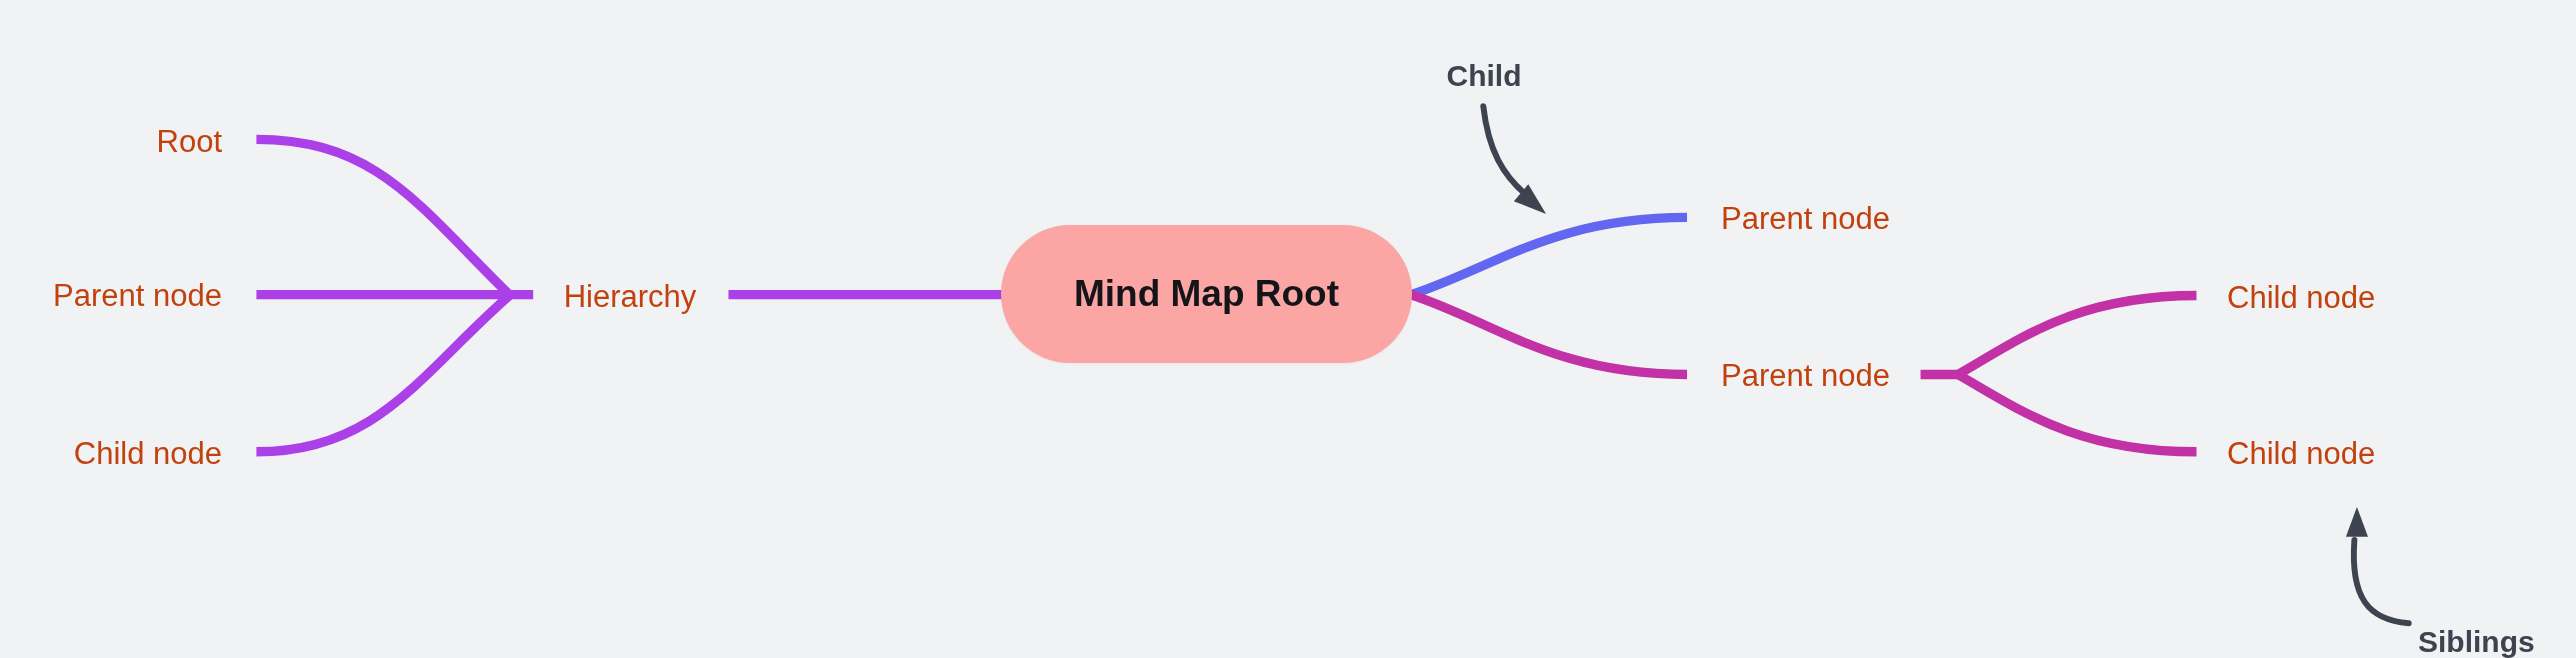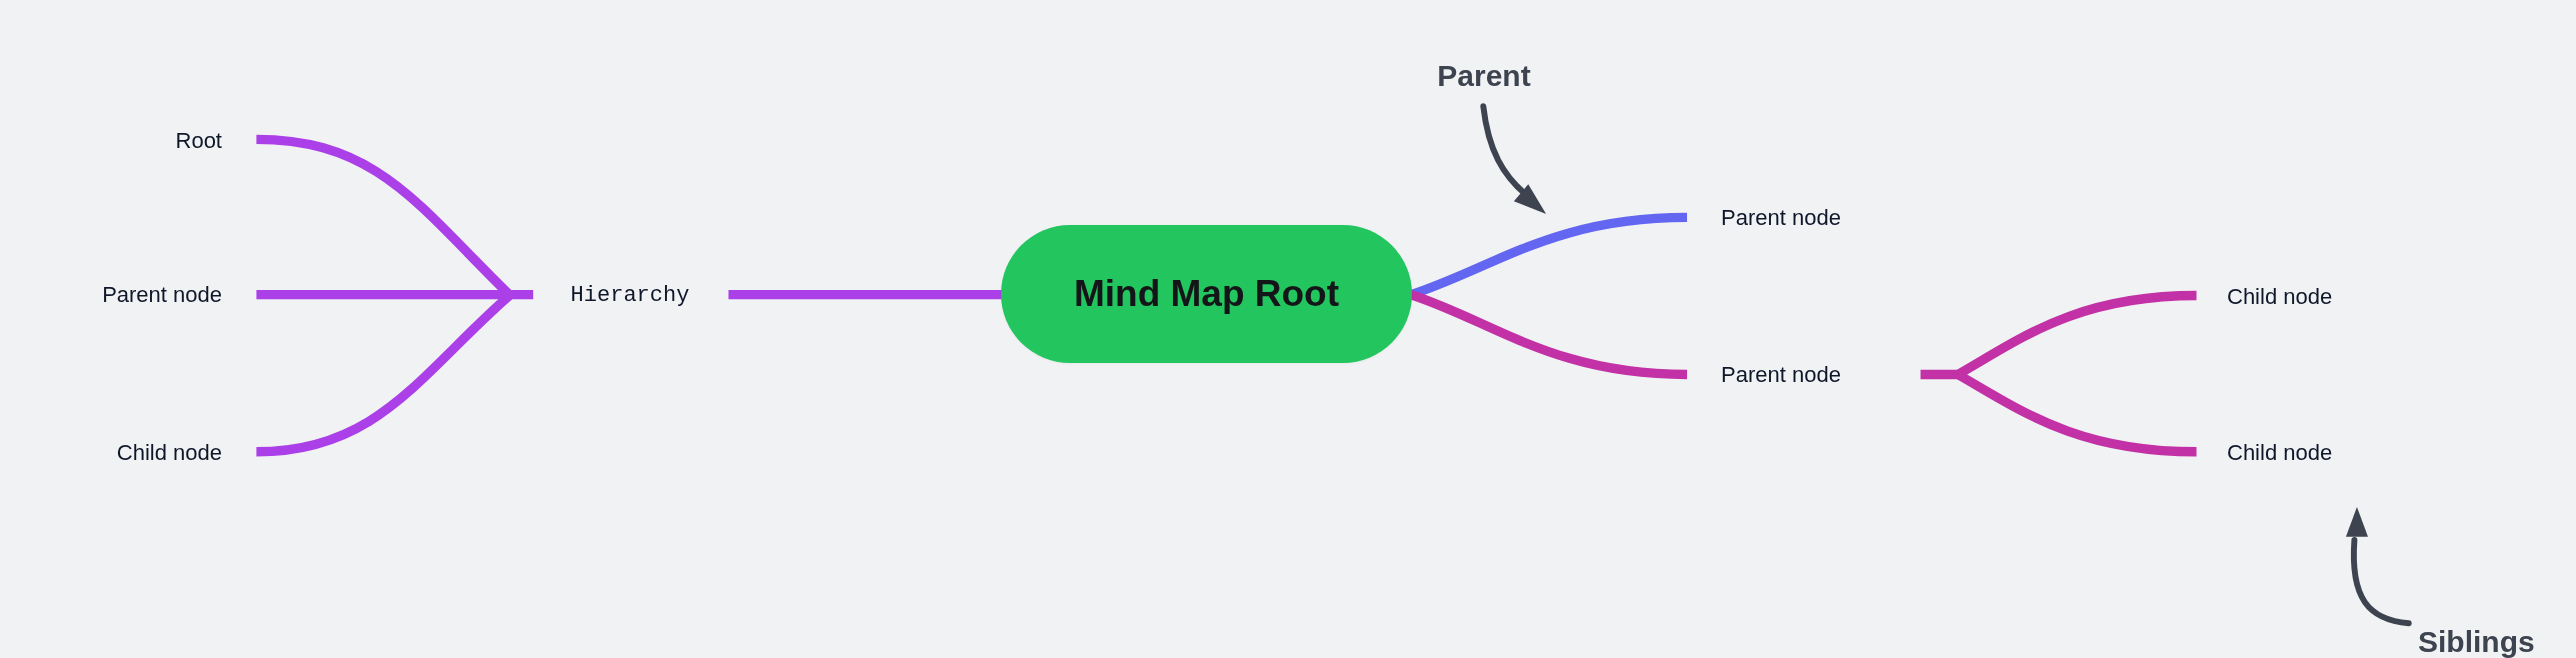--- a/index.html
+++ b/index.html
@@ -14,41 +14,41 @@
     background:#f1f2f4;
     overflow:hidden;
   }
   .edges{
     position:absolute;
     left:0;top:0;
     width:2576px;height:659px;
   }
   .label{
     position:absolute;
-    font-size:22px;
-    color:#0f172a;
+    font-size:31px;
+    color:#c2410c;
     white-space:nowrap;
     line-height:1;
   }
   .label.v-center{transform:translateY(-50%);}
-  .label.center{transform:translate(-50%,-50%);font-family:Liberation Mono, monospace;}
+  .label.center{transform:translate(-50%,-50%);}
   .label.right-aligned{text-align:right;}
   .annotation{
     position:absolute;
     font-size:30px;
     font-weight:bold;
     color:#3d4450;
     white-space:nowrap;
     line-height:1;
   }
   .root-node{
     position:absolute;
     left:1001px;top:225px;
     width:411px;height:138px;
-    background:#22c55e;
+    background:#fca5a5;
     border-radius:70px;
     display:flex;
     align-items:center;
     justify-content:center;
     font-size:37px;
     font-weight:bold;
     color:#141518;
     box-shadow:0 0.8px 2.5px rgba(20,21,24,0.05);
   }
 </style>
@@ -87,17 +87,17 @@
 
   <div class="root-node">
     <span>Mind Map Root</span>
   </div>
 
   <div class="label v-center" style="left:1721px;top:218px;">Parent node</div>
   <div class="label v-center" style="left:1721px;top:375px;">Parent node</div>
   <div class="label v-center" style="left:2227px;top:297px;">Child node</div>
   <div class="label v-center" style="left:2227px;top:453px;">Child node</div>
 
-  <div class="annotation" style="left:1484px;top:76px;transform:translate(-50%,-50%);">Parent</div>
+  <div class="annotation" style="left:1484px;top:76px;transform:translate(-50%,-50%);">Child</div>
   <div class="annotation" style="left:2418px;top:642px;transform:translateY(-50%);">Siblings</div>
 
 </div>
 
 
 </body></html>

